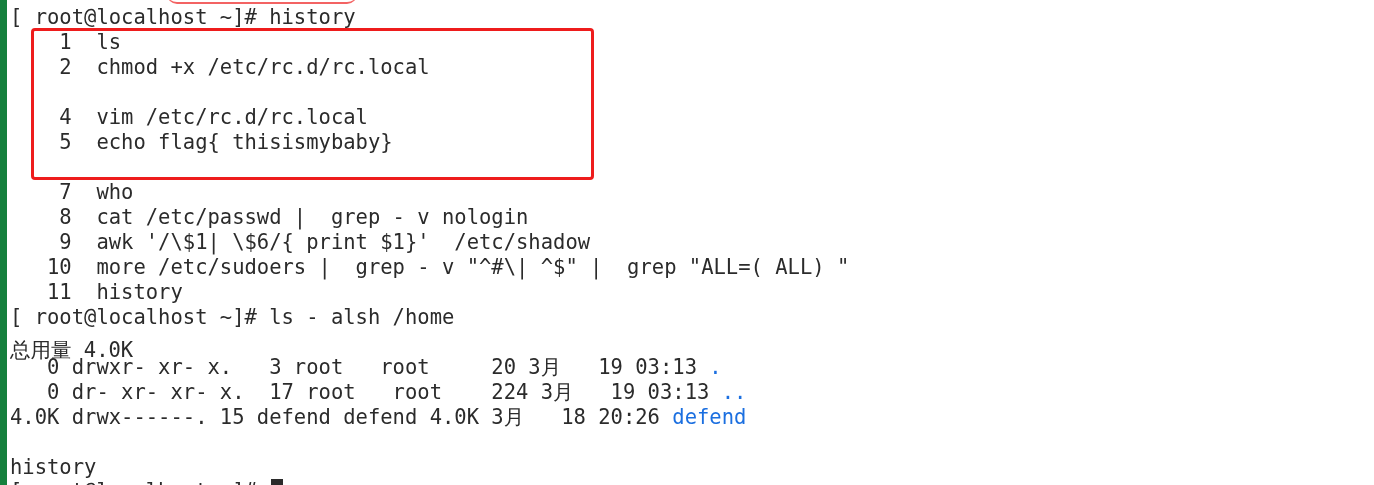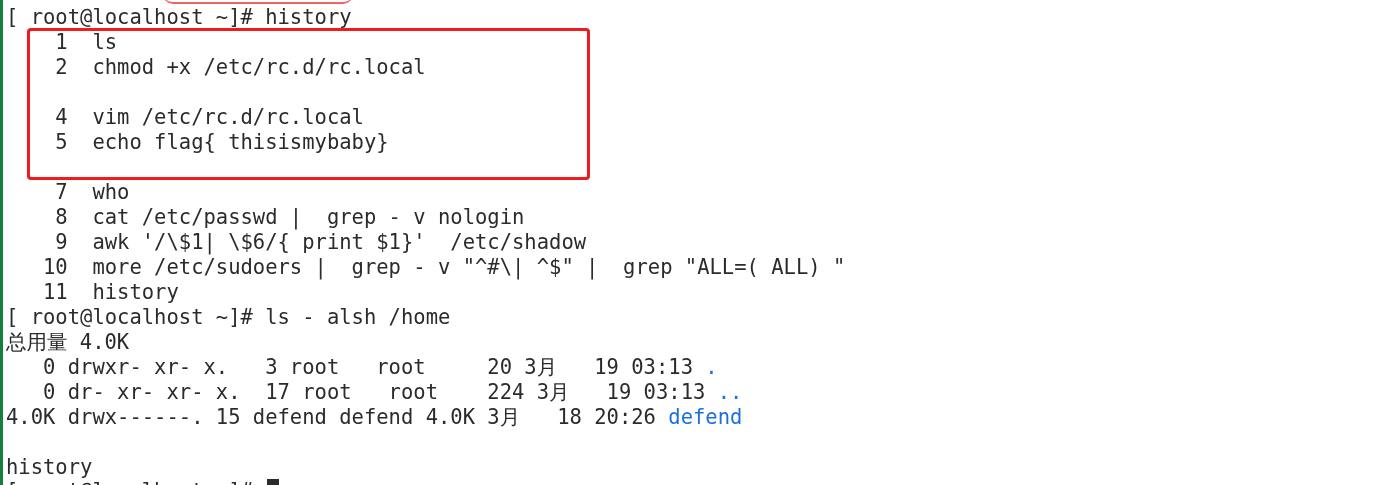--- a/index.html
+++ b/index.html
@@ -1,19 +1,19 @@
 <!DOCTYPE html>
 <html><head>
 <meta charset="utf-8">
 <style>
   html, body { margin: 0; padding: 0; background: #ffffff; }
   body { width: 1374px; height: 485px; overflow: hidden; position: relative; }
   .term {
     position: absolute; left: 0; top: 0; width: 1208px; height: 485px;
-    border-left: 3px solid #15803d;
+    border-left: 7px solid #15803d;
     box-sizing: border-box;
     font-family: "DejaVu Sans Mono", monospace;
     font-size: 20.5px;
     color: #2b2b2b;
   }
   .line {
     position: absolute; left: 3px; height: 25px; line-height: 25px;
     white-space: pre;
   }
   .blue { color: #1b6fe0; }
@@ -44,21 +44,21 @@
   <div class="line" style="top:30px">    1  ls</div>
   <div class="line" style="top:55px">    2  chmod +x /etc/rc.d/rc.local</div>
   <div class="line" style="top:105px">    4  vim /etc/rc.d/rc.local</div>
   <div class="line" style="top:130px">    5  echo flag{ thisismybaby}</div>
   <div class="line" style="top:180px">    7  who</div>
   <div class="line" style="top:205px">    8  cat /etc/passwd |  grep - v nologin</div>
   <div class="line" style="top:230px">    9  awk '/\$1| \$6/{ print $1}'  /etc/shadow</div>
   <div class="line" style="top:255px">   10  more /etc/sudoers |  grep - v "^#\| ^$" |  grep "ALL=( ALL) "</div>
   <div class="line" style="top:280px">   11  history</div>
   <div class="line" style="top:305px">[ root@localhost ~]# ls - alsh /home</div>
-  <div class="line" style="top:330px">总用量 4.0K</div>
+  <div class="line" style="top:338px">总用量 4.0K</div>
 
   <div class="line" style="top:355px"><span>   0 drwxr- xr- x.   3 root   root     20 3月   19 03:13 </span><span class="blue">.</span></div>
   <div class="line" style="top:380px"><span>   0 dr- xr- xr- x.  17 root   root    224 3月   19 03:13 </span><span class="blue">..</span></div>
   <div class="line" style="top:405px"><span>4.0K drwx------. 15 defend defend 4.0K 3月   18 20:26 </span><span class="blue">defend</span></div>
 
   <div class="line" style="top:455px">history</div>
   <div class="partial">[ root@localhost ~]# </div>
   <div class="cursor"></div>
 
   <div class="highlight-box"></div>

